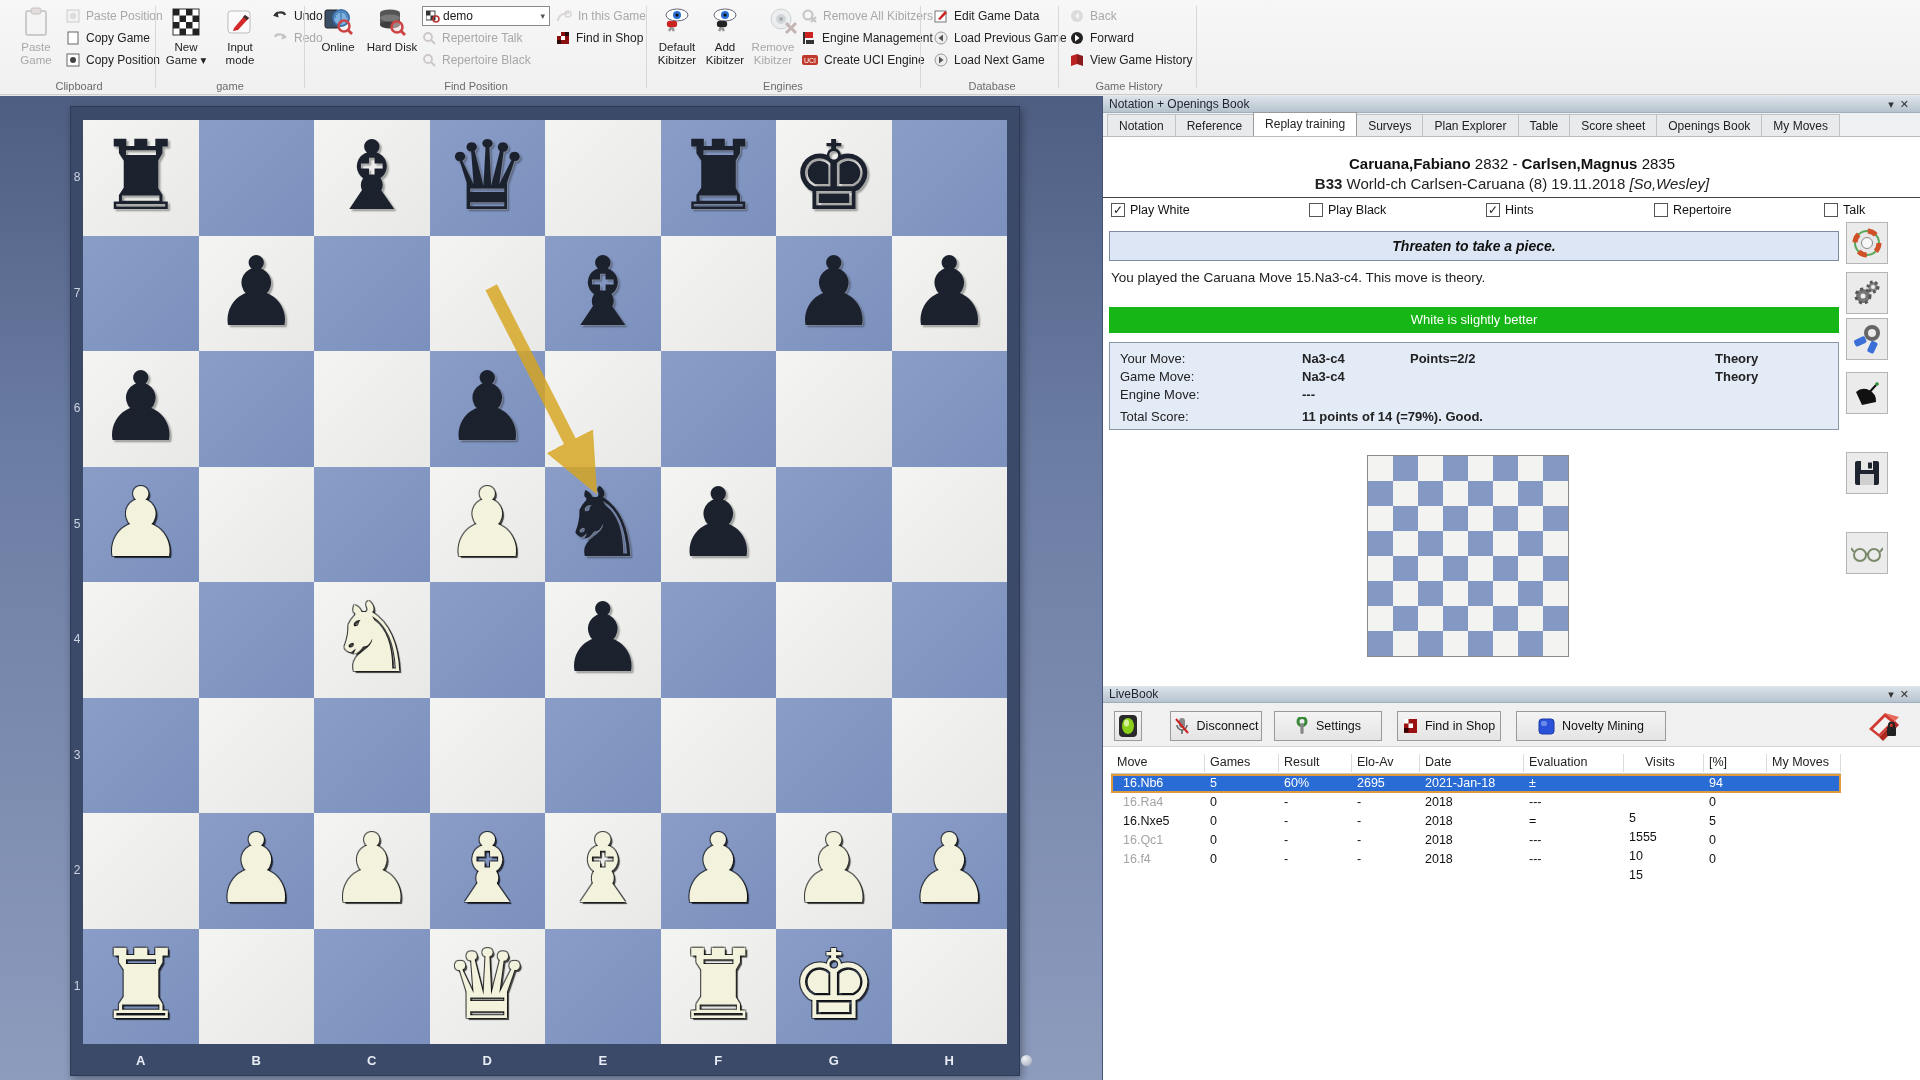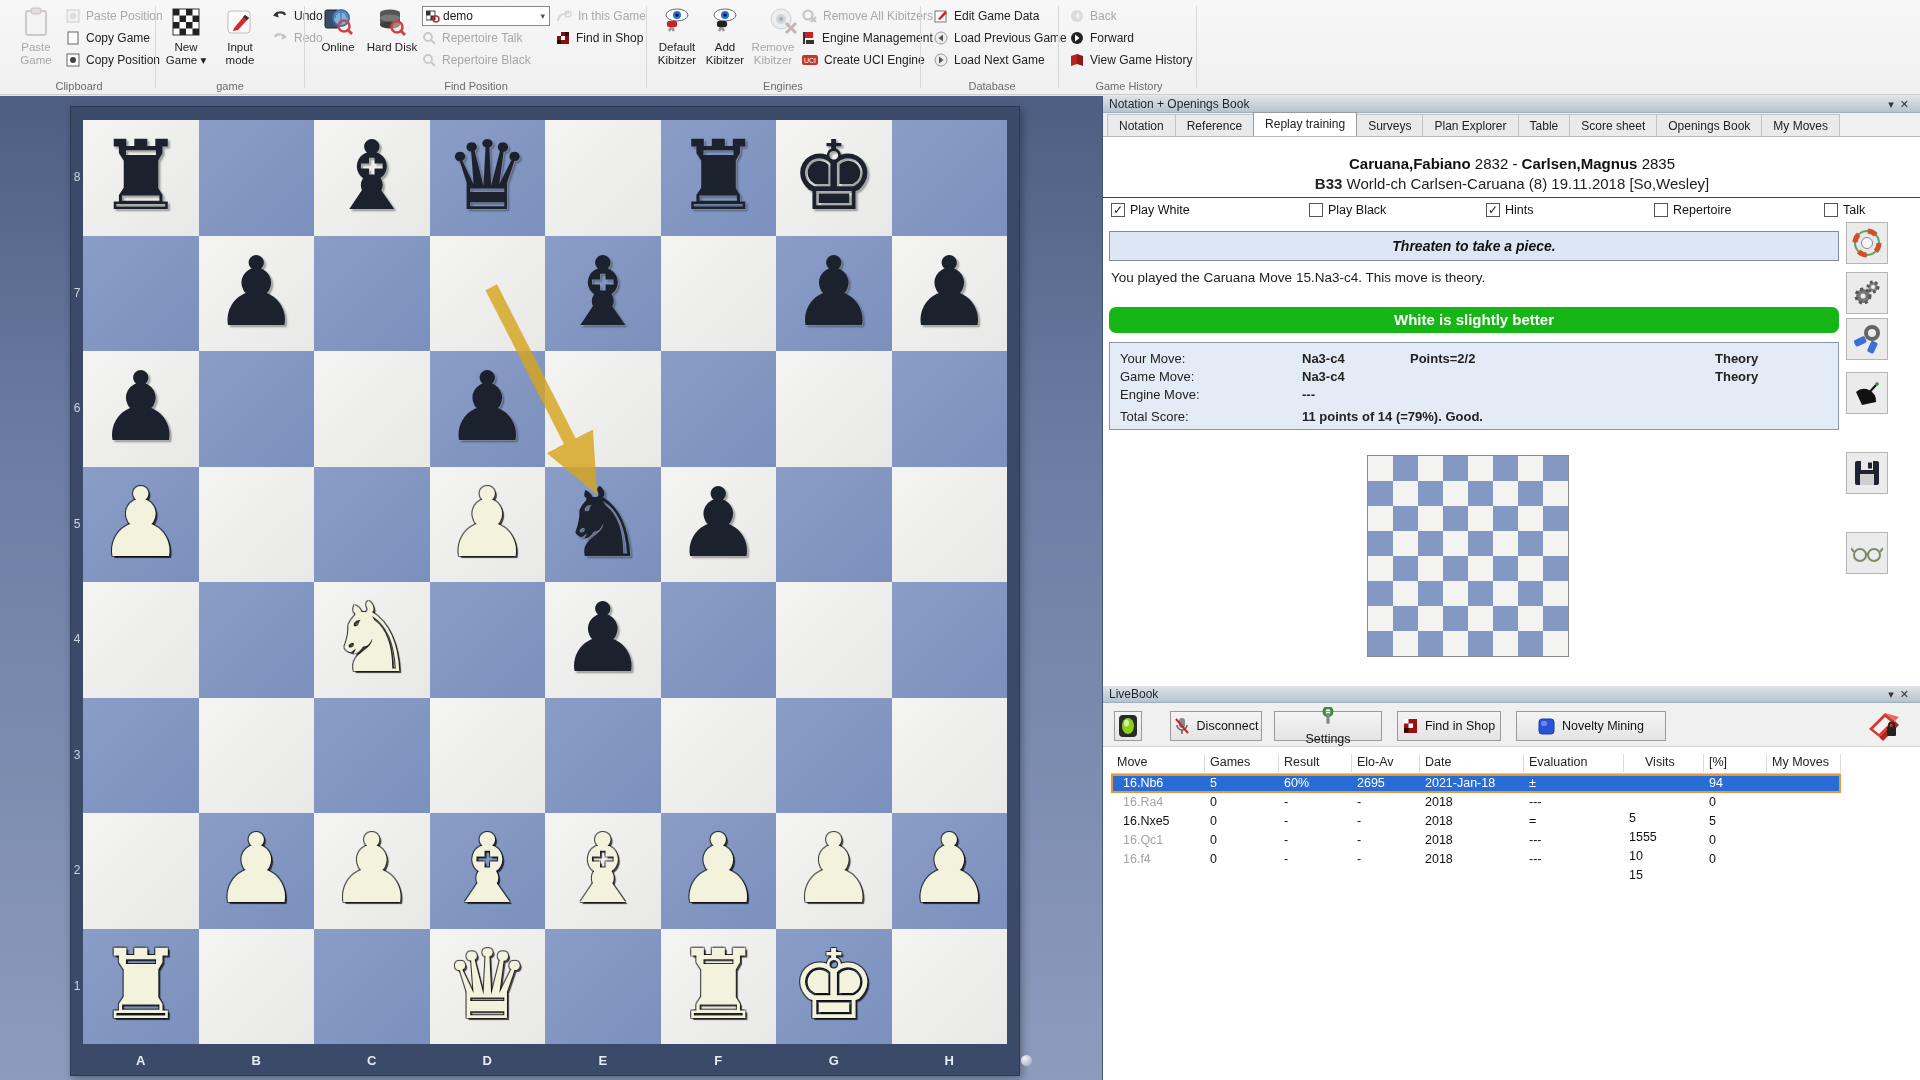--- a/index.html
+++ b/index.html
@@ -55,35 +55,35 @@
           border-bottom:1px solid #b9b9b9; display:flex; align-items:flex-end; padding-left:4px; }
   .tab { font-size:12px; color:#222; padding:4px 11px 4px 11px; border:1px solid #c2c2c2;
          border-bottom:none; background:#e9eaec; margin-right:-1px; height:22px; white-space:nowrap; }
   .tab.active { background:#ffffff; height:24px; border-color:#9a9a9a; position:relative; z-index:2; }
   #replay-content { position:absolute; left:0; top:41px; width:818px; height:549px; background:#ffffff; }
 
   .game-line1 { position:absolute; top:18px; width:100%; text-align:center; font-size:15px; color:#111; }
   .game-line1 b { font-weight:bold; }
   .game-line2 { position:absolute; top:38px; width:100%; text-align:center; font-size:15px; color:#222; }
   .game-line2 .eco { font-weight:bold; }
-  .game-line2 .ann { }
+  .game-line2 .ann { font-style:italic; }
   .hdr-rule { position:absolute; top:60px; left:0; width:100%; height:1px; background:#444; }
 
   .cb { position:absolute; top:66px; display:flex; align-items:center; gap:5px; font-size:12.5px; color:#111; }
   .cb .box { width:14px; height:14px; border:1px solid #555; background:#fff; font-size:12px;
              line-height:13px; text-align:center; color:#222; }
   .cb .box .mark { visibility:hidden; }
   .cb.checked .box .mark { visibility:visible; }
 
   #hint-box { position:absolute; left:6px; top:94px; width:730px; height:30px; background:#dce6f4;
               border:1px solid #7d8ca2; text-align:center; line-height:28px; font-size:14px;
               font-style:italic; font-weight:bold; color:#111; }
   #played-msg { position:absolute; left:8px; top:133px; font-size:13.5px; color:#222; }
   #eval-bar { position:absolute; left:6px; top:170px; width:730px; height:26px; text-align:center;
-              line-height:26px; color:#fff; font-weight:bold; font-size:15px;border-radius:7px; }
+              line-height:26px; color:#fff; font-weight:normal; font-size:13px; }
 
   #score-panel { position:absolute; left:6px; top:205px; width:730px; height:88px; background:#e3ebf7;
                  border:1px solid #8896a8; font-size:13px; color:#222; }
   .sp-row { position:absolute; left:10px; right:10px; height:16px; }
   .sp-label { position:absolute; left:0; }
   .sp-val { position:absolute; left:182px; font-weight:bold; }
   .sp-pts { position:absolute; left:290px; font-weight:bold; }
   .sp-theory { position:absolute; left:595px; font-weight:bold; }
 
   #miniboard { position:absolute; left:264px; top:318px; width:202px; height:202px; border:1px solid #8a8a8a; background:#fff; }
@@ -781,21 +781,21 @@
         <span>
             <svg width="16" height="18">
               <rect x="5" y="1" width="6" height="10" rx="3" fill="#888"></rect>
               <path d="M3 8 a5 5 0 0 0 10 0" fill="none" stroke="#666" stroke-width="1.6"></path>
               <line x1="8" y1="13" x2="8" y2="17" stroke="#666" stroke-width="1.6"></line>
               <line x1="2" y1="2" x2="14" y2="16" stroke="#c22" stroke-width="2"></line>
             </svg>
           </span>
         <span>Disconnect</span>
       </div>
-      <div class="lb-btn" style="left:171px; width:108px;flex-direction:column;">
+      <div class="lb-btn" style="left:171px; width:108px;">
         <span>
             <svg width="14" height="18">
               <circle cx="7" cy="4.5" r="4" fill="none" stroke="#3a8a3a" stroke-width="3"></circle>
               <rect x="5.4" y="6" width="3.2" height="11" rx="1.5" fill="#888"></rect>
             </svg>
           </span>
         <span>Settings</span>
       </div>
       <div class="lb-btn" style="left:294px; width:104px;">
         <span>

